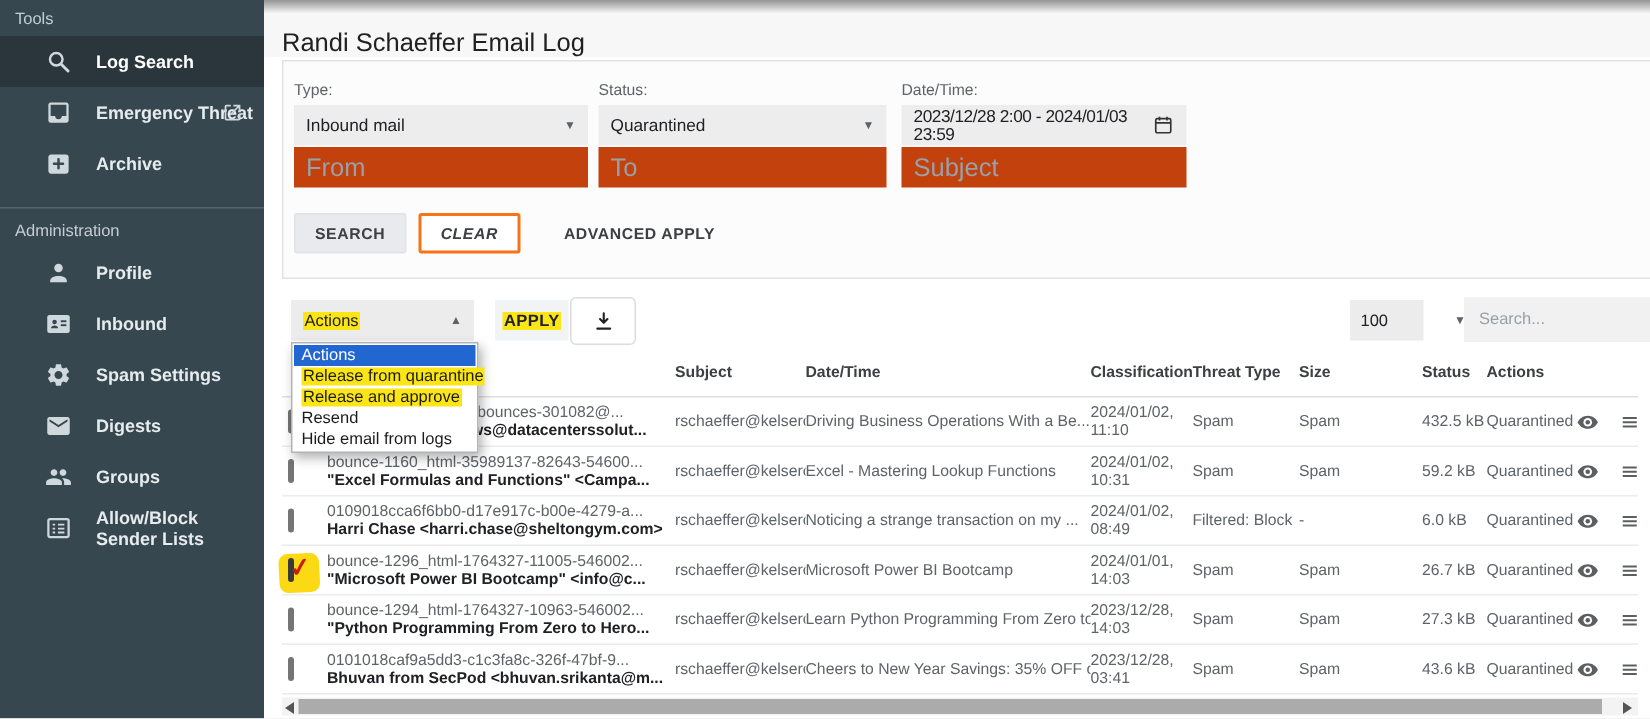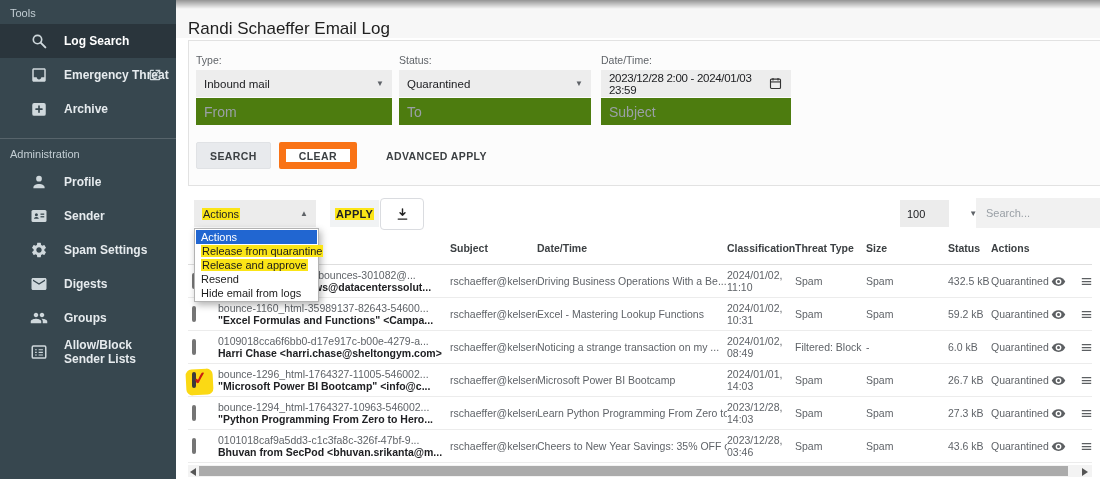--- a/index.html
+++ b/index.html
@@ -27,28 +27,28 @@
   
   .filter-card{position:absolute;left:12px;top:40px;right:0;height:146px;background:#fcfcfc;
                border:1px solid #e2e2e2;border-right:none;box-sizing:border-box;}
   .fgroup{position:absolute;}
   .flabel{font-size:10.5px;color:#5f6368;margin-bottom:4px;}
   .fselect{height:27px;background:#ededed;display:flex;align-items:center;justify-content:space-between;
            padding:0 8px;font-size:11.5px;color:#202124;cursor:pointer;}
   .caret{font-size:8px;color:#5f6368;}
   .cal{width:15px;height:15px;color:#333;display:inline-flex;}
   .cal svg{width:15px;height:15px;}
-  .finput{height:27px;background:#4d7c0f;border:none;padding:0 8px;font-size:14px;color:#202124;
+  .finput{height:27px;background:#c2410c;border:none;padding:0 8px;font-size:17px;color:#202124;
           width:100%;box-sizing:border-box;outline:none;}
   ::placeholder{color:#9aa0a6;opacity:1;}
   .fbuttons{position:absolute;left:7px;top:101px;display:flex;gap:8px;align-items:center;}
   .btn{height:27px;font-size:10.5px;font-weight:bold;letter-spacing:.4px;color:#3c4043;cursor:pointer;
        border-radius:2px;padding:0 13px;}
   .btn-search{background:#e8eaed;border:1px solid #e0e2e5;}
-  .btn-clear{background:#fff;border:7px solid #f97316;}
+  .btn-clear{background:#fff;border:2px solid #f97316;font-style:italic;}
   .btn-adv{background:none;border:none;margin-left:8px;letter-spacing:.4px;}
 
   
   .table-area{position:absolute;left:12px;top:190px;right:0;bottom:0;}
   .sel-actions{position:absolute;left:6px;top:10px;width:122px;height:27px;background:#ececec;
                display:flex;align-items:center;justify-content:space-between;padding:0 8px;
                font-size:11px;color:#202124;box-sizing:border-box;cursor:pointer;}
   .btn-apply{position:absolute;left:142px;top:10px;height:27px;background:#f1f3f4;border:none;
              font-size:11px;font-weight:bold;color:#202124;padding:0 5px;letter-spacing:.3px;cursor:pointer;}
   .btn-download{position:absolute;left:192px;top:8px;width:42px;height:30px;background:#fff;
@@ -156,21 +156,21 @@
         <div class="side-item">
           <span class="side-icon">
             <svg viewBox="0 0 24 24">
               <rect x="2" y="4" width="20" height="16" rx="2" fill="currentColor"></rect>
               <circle cx="8.5" cy="10.3" r="2" fill="#37474f"></circle>
               <path d="M5.3 15.8c0-1.7 1.8-2.5 3.2-2.5s3.2.8 3.2 2.5z" fill="#37474f"></path>
               <rect x="14" y="8.7" width="5" height="1.7" fill="#37474f"></rect>
               <rect x="14" y="12.2" width="5" height="1.7" fill="#37474f"></rect>
             </svg>
           </span>
-          <span>Sender</span>
+          <span>Inbound</span>
         </div>
         <div class="side-item">
           <span class="side-icon">
             <svg viewBox="0 0 24 24">
               <path fill="currentColor" d="M19.14 12.94c.04-.3.06-.61.06-.94 0-.32-.02-.64-.07-.94l2.03-1.58a.49.49 0 0 0 .12-.61l-1.92-3.32a.488.488 0 0 0-.59-.22l-2.39.96c-.5-.38-1.03-.7-1.62-.94l-.36-2.54a.484.484 0 0 0-.48-.41h-3.84c-.24 0-.43.17-.47.41l-.36 2.54c-.59.24-1.13.57-1.62.94l-2.39-.96c-.22-.08-.47 0-.59.22L2.74 8.87c-.12.21-.08.47.12.61l2.03 1.58c-.05.3-.09.63-.09.94s.02.64.07.94l-2.03 1.58a.49.49 0 0 0-.12.61l1.92 3.32c.12.22.37.29.59.22l2.39-.96c.5.38 1.03.7 1.62.94l.36 2.54c.05.24.24.41.48.41h3.84c.24 0 .44-.17.47-.41l.36-2.54c.59-.24 1.13-.56 1.62-.94l2.39.96c.22.08.47 0 .59-.22l1.92-3.32c.12-.22.07-.47-.12-.61l-2.01-1.58zM12 15.6c-1.98 0-3.6-1.62-3.6-3.6s1.62-3.6 3.6-3.6 3.6 1.62 3.6 3.6-1.62 3.6-3.6 3.6z"></path>
             </svg>
           </span>
           <span>Spam Settings</span>
         </div>
         <div class="side-item">
@@ -439,21 +439,21 @@
           <div class="trow grid">
             <div><span class="cbwrap"><span class="cb"></span></span></div>
             <div class="cell">
               <div class="ln">0101018caf9a5dd3-c1c3fa8c-326f-47bf-9...</div>
               <div class="ln ln2">Bhuvan from SecPod &lt;bhuvan.srikanta@m...</div>
             </div>
             <div class="cell">rschaeffer@kelsercorp.com</div>
             <div class="cell">Cheers to New Year Savings: 35% OFF o...</div>
             <div class="cell">
               <div class="ln">2023/12/28,</div>
-              <div class="ln">03:46</div>
+              <div class="ln">03:41</div>
             </div>
             <div class="cell">Spam</div>
             <div class="cell">Spam</div>
             <div class="cell">43.6 kB</div>
             <div class="cell">Quarantined</div>
             <div class="acts">
               <span class="icon-btn">
                 <svg viewBox="0 0 24 24">
                   <path d="M12 5C7 5 2.9 8 1.2 12 2.9 16 7 19 12 19s9.1-3 10.8-7C21.1 8 17 5 12 5z" fill="currentColor"></path>
                   <circle cx="12" cy="12" r="4.6" fill="#fff"></circle>

